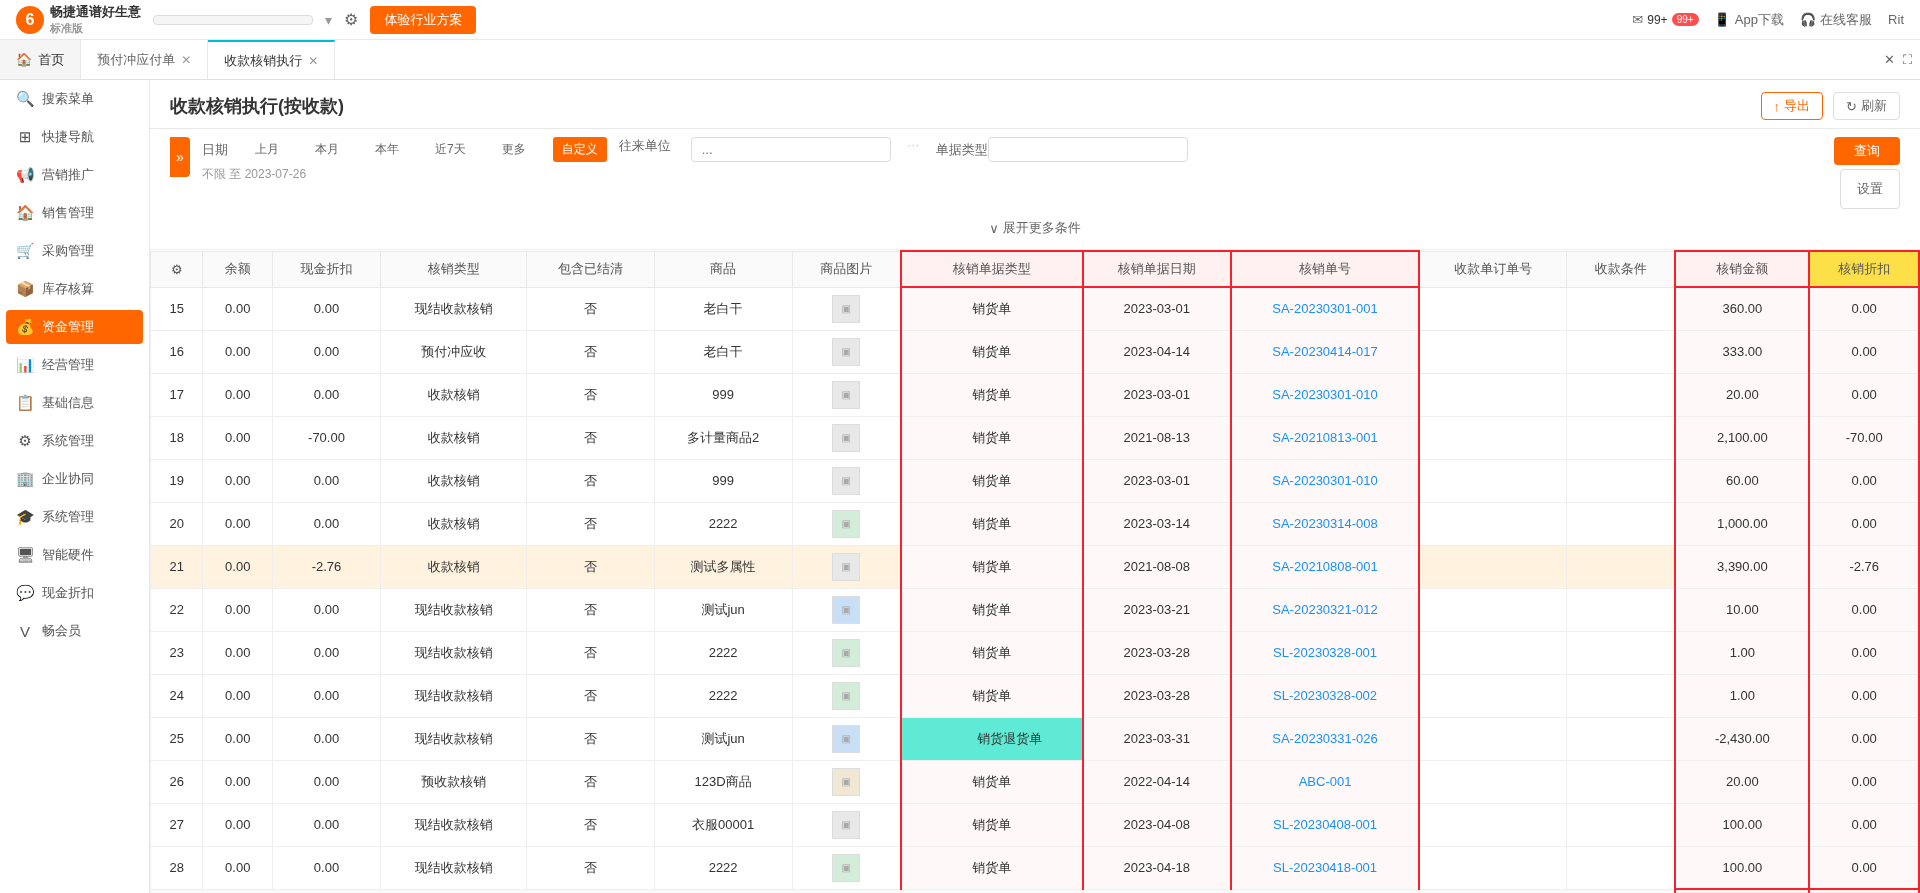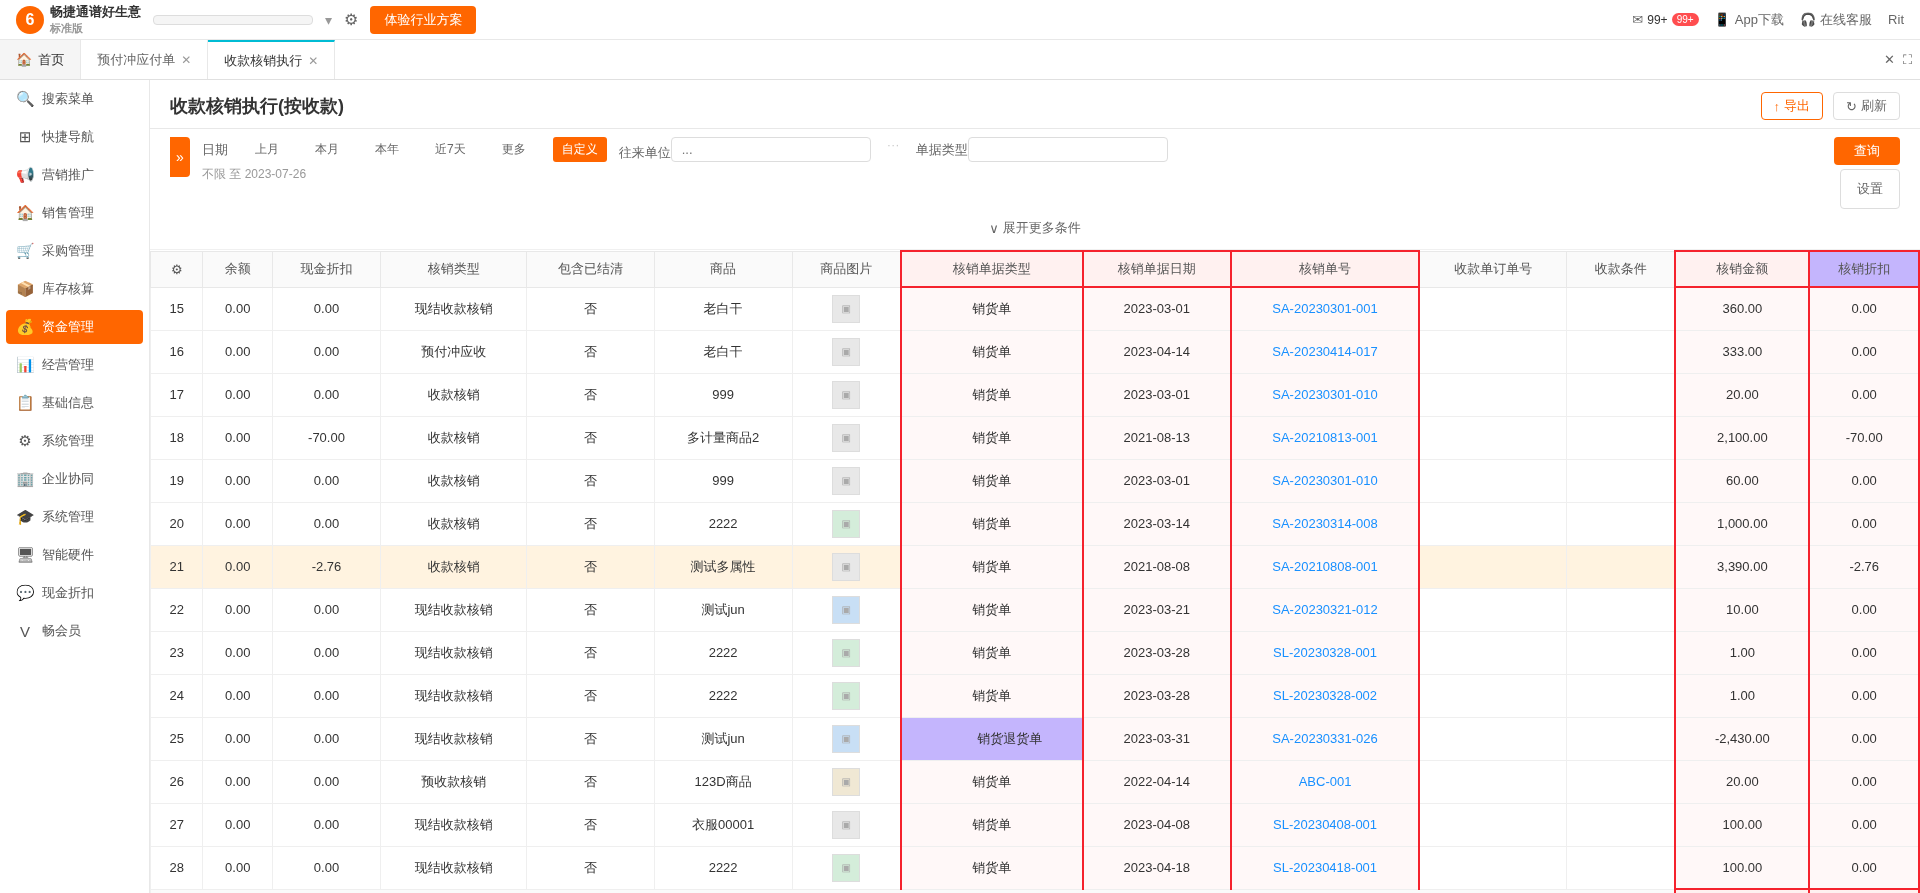--- a/index.html
+++ b/index.html
@@ -216,21 +216,21 @@
             <span class="filter-label">日期</span>
             <span class="date-btn">上月</span>
             <span class="date-btn">本月</span>
             <span class="date-btn">本年</span>
             <span class="date-btn">近7天</span>
             <span class="date-btn">更多</span>
             <span class="date-btn active">自定义</span>
           </div>
           <div class="date-range">不限 至 2023-07-26</div>
         </div>
-        <div style="display:flex;align-items:flex-end;gap:0;">
+        <div style="display:flex;align-items:flex-start;gap:20px;">
           <span class="filter-label">往来单位</span>
           <input class="filter-input" type="text" placeholder="..." style="">
         </div>
         <div class="filter-divider">···</div>
         <div style="display:flex;align-items:center;gap:0;">
           <span class="filter-label">单据类型</span>
           <select class="filter-select">
             <option value=""></option>
           </select>
         </div>
@@ -257,21 +257,21 @@
             <th>核销类型</th>
             <th>包含已结清</th>
             <th>商品</th>
             <th>商品图片</th>
             <th style="background:#fff1f0;border:2px solid #f5222d;">核销单据类型</th>
             <th style="background:#fff1f0;border:2px solid #f5222d;">核销单据日期</th>
             <th style="background:#fff1f0;border:2px solid #f5222d;">核销单号</th>
             <th>收款单订单号</th>
             <th>收款条件</th>
             <th style="background:#fff1f0;border:2px solid #f5222d;">核销金额</th>
-            <th style="background:#c4b5fd;border:2px solid #f5222d;">核销折扣</th>
+            <th style="background:#fde047;border:2px solid #f5222d;">核销折扣</th>
           </tr>
         </thead>
         <tbody id="table-body">
         <tr>
     <td>15</td>
     <td>0.00</td>
     <td class="">0.00</td>
     <td>现结收款核销</td>
     <td>否</td>
     <td>老白干</td>
@@ -451,21 +451,21 @@
             <tr>
     <td>25</td>
     <td>0.00</td>
     <td class="">0.00</td>
     <td>现结收款核销</td>
     <td>否</td>
     <td>测试jun</td>
     <td>
                 <div style="width:28px;height:28px;background:#c8dff5;border:1px solid #ddd;margin:0 auto;display:flex;align-items:center;justify-content:center;font-size:10px;color:#aaa;">▣</div>
               </td>
-    <td style="background:#c4b5fd;border-left:2px solid #f5222d;border-right:2px solid #f5222d;padding-left:46px;">销货退货单</td>
+    <td style="background:#5eead4;border-left:2px solid #f5222d;border-right:2px solid #f5222d;padding-left:46px;">销货退货单</td>
     <td style="background:#fff8f8;border-left:2px solid #f5222d;border-right:2px solid #f5222d;">2023-03-31</td>
     <td style="background:#fff8f8;border-left:2px solid #f5222d;border-right:2px solid #f5222d;"><a class="blue-link" href="#">SA-20230331-026</a></td>
     <td></td>
     <td></td>
     <td style="background:#fff8f8;border-left:2px solid #f5222d;border-right:2px solid #f5222d;" class="red-text">-2,430.00</td>
     <td style="background:#fff8f8;border-left:2px solid #f5222d;border-right:2px solid #f5222d;" class="">0.00</td>
   </tr>
             <tr>
     <td>26</td>
     <td>0.00</td>

